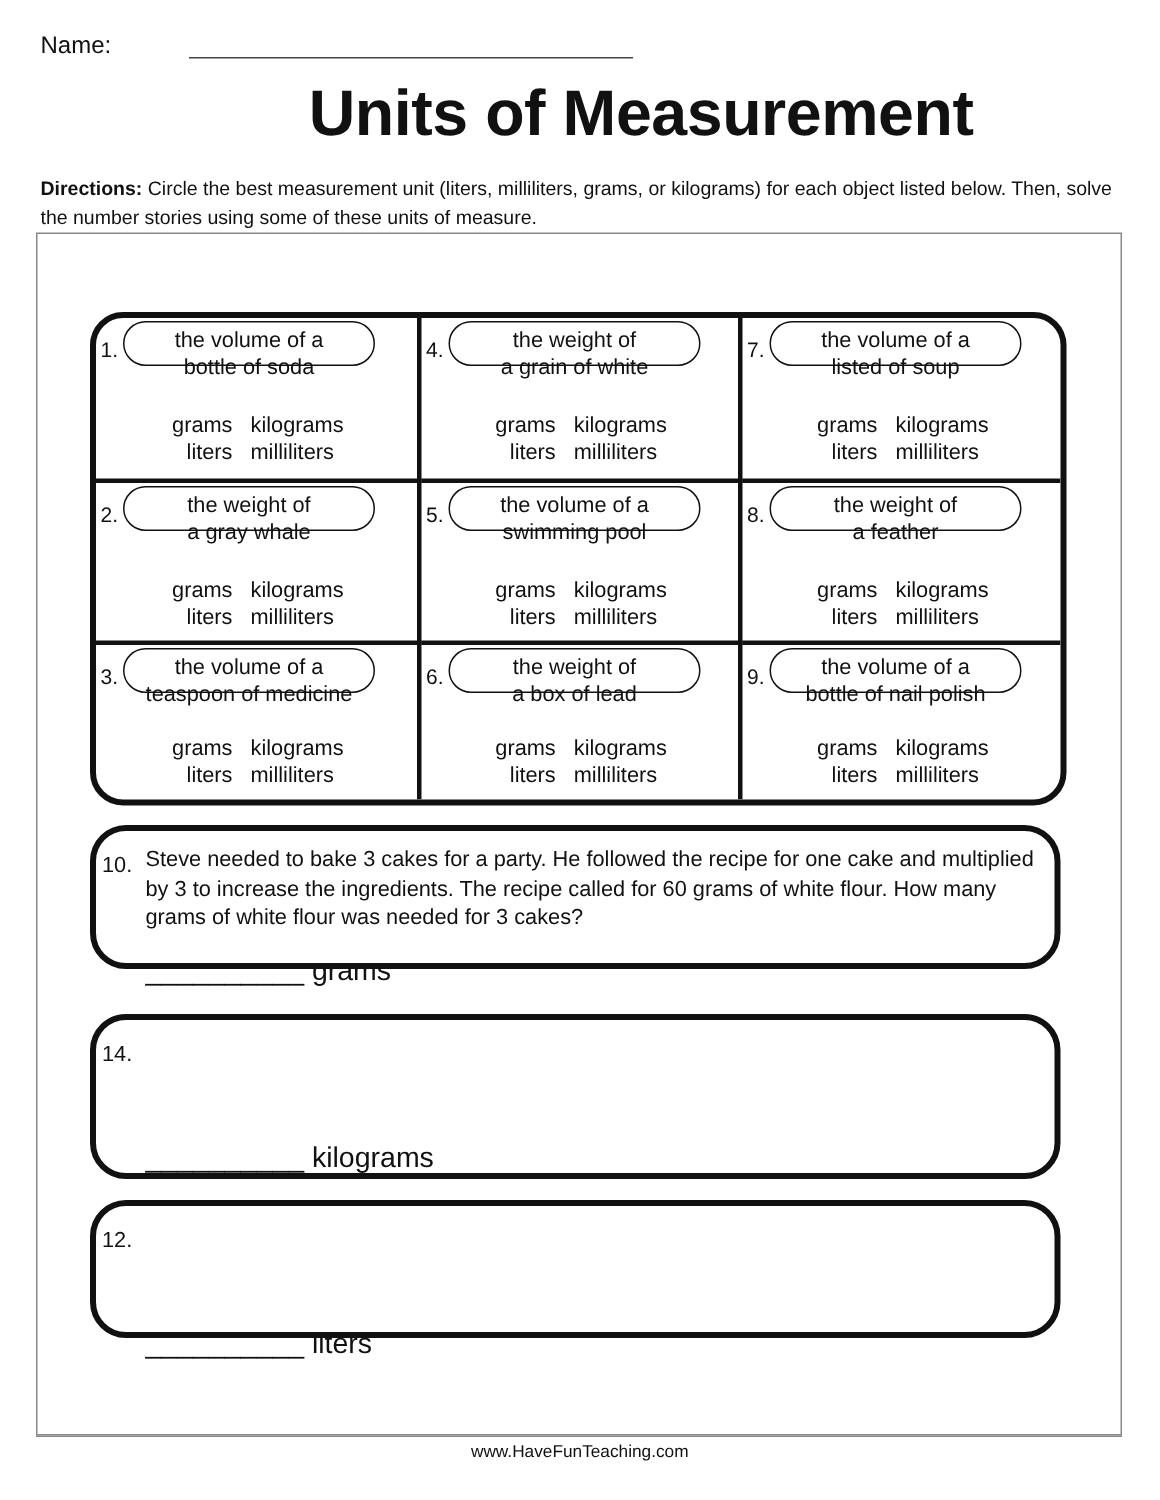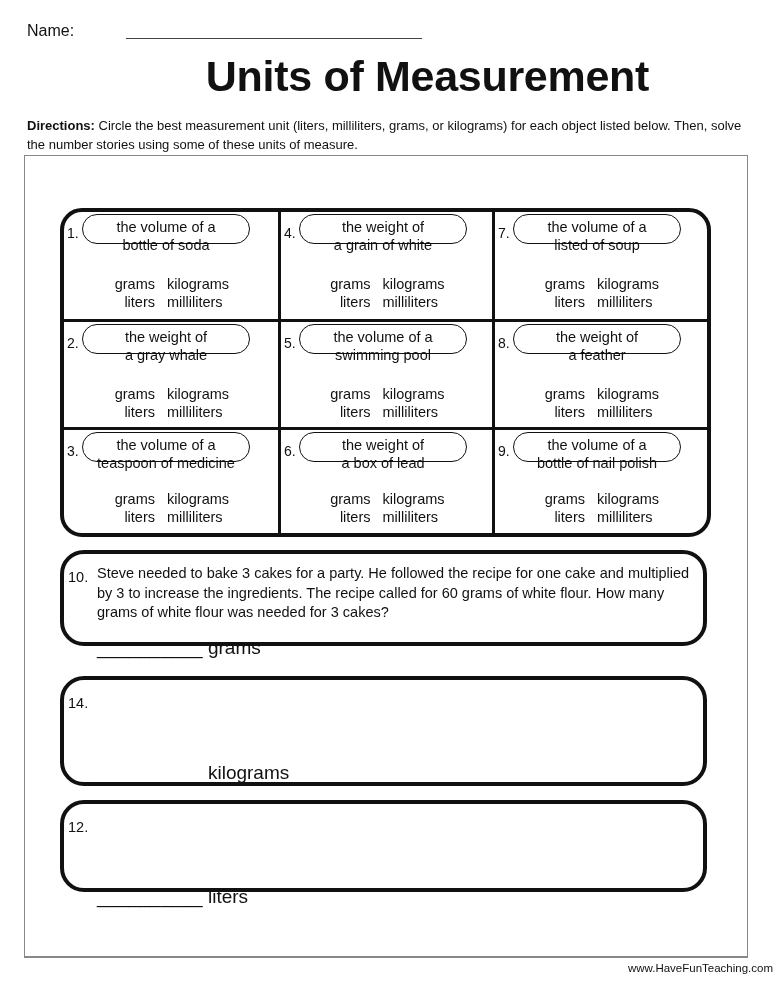--- a/index.html
+++ b/index.html
@@ -18,21 +18,21 @@
   .pill { position:absolute; left:18px; top:2px; width:168px; height:30px; border:1.5px solid #111; border-radius:22px; text-align:center; font-size:14.5px; line-height:18px; padding-top:3px; box-sizing:border-box; }
   .units { position:absolute; left:0; right:0; top:63px; text-align:center; font-size:14.5px; line-height:18px; }
   .units .row { display:flex; justify-content:center; gap:12px; }
   .units .l { width:46px; text-align:right; }
   .units .r { width:66px; text-align:left; }
   .story { position:absolute; left:60px; width:647px; border:4px solid #111; border-radius:24px; box-sizing:border-box; font-size:14.5px; line-height:19.5px; }
   .story .snum { position:absolute; left:4px; top:14px; }
   .story .stext { position:absolute; left:33px; top:10px; width:600px; }
   .story .ans { position:absolute; left:33px; font-size:19px; }
   .footer-line { position:absolute; left:24px; top:957px; width:724px; border-top:1px solid #888; }
-  .footer { position:absolute; left:0; width:773px; top:962px; text-align:right; font-size:11.5px; }
+  .footer { position:absolute; left:0; width:773px; top:962px; text-align:center; font-size:11.5px; }
 </style>
 </head>
 <body>
 
 <div class="name-row">
   <span>Name:</span>
   <span class="name-line"></span>
 </div>
 
 <div class="title">Units of Measurement</div>

